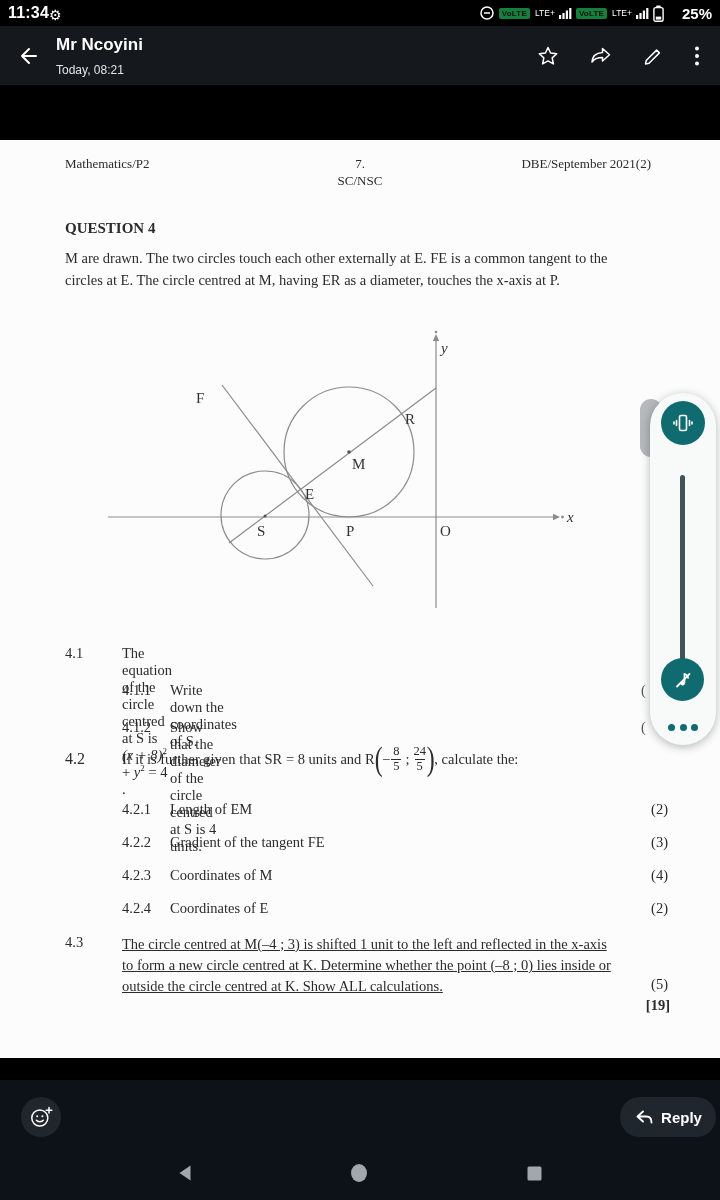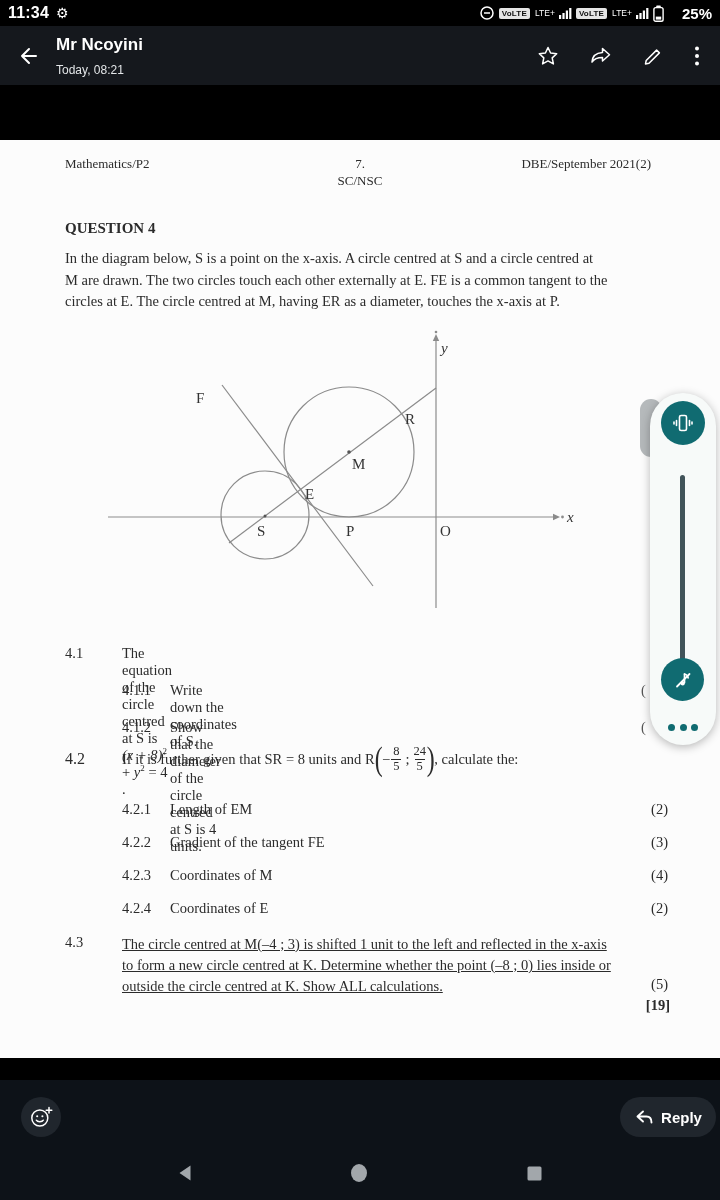--- a/index.html
+++ b/index.html
@@ -3,25 +3,25 @@
 <meta charset="utf-8">
 <style>
   * { margin:0; padding:0; box-sizing:border-box; }
   html,body { background:#000; }
   #screen { position:relative; width:720px; height:1200px; background:#000; overflow:hidden;
             font-family:"Liberation Sans", sans-serif; }
 
   
   .status-bar { position:absolute; left:0; top:0; width:720px; height:26px; background:#000;
                 display:flex; align-items:center; color:#fff; }
-  .sb-left { display:flex; align-items:center; gap:7px; padding-left:8px; }
+  .sb-left { display:flex; align-items:flex-end; padding-left:8px; }
   .sb-time { font-size:16px; font-weight:bold; letter-spacing:.2px; }
   .sb-gear { font-size:14px; line-height:1; }
   .sb-right { margin-left:auto; display:flex; align-items:center; gap:4px; padding-right:8px; }
-  .volte-badge { background:#e5e5e5; color:#101010; font-size:8px; font-weight:bold; padding:1px 3px;
+  .volte-badge { background:#15803d; color:#101010; font-size:8px; font-weight:bold; padding:1px 3px;
                  border-radius:2px; letter-spacing:.2px; }
   .lte-txt { font-size:8.5px; color:#fff; margin-left:1px; }
   .sb-batt-pct { font-size:15px; font-weight:bold; margin-left:14px; }
 
   
   .app-bar { position:absolute; left:0; top:26px; width:720px; height:59px; background:#15181d;
              display:flex; align-items:center; color:#fff; }
   .ab-back { width:56px; display:flex; justify-content:center; align-items:center; }
   .ab-titles { display:flex; flex-direction:column; gap:8px; }
   .ab-title { font-size:17px; font-weight:600; }
@@ -166,21 +166,20 @@
 
   <div class="doc">
     <span class="doc-hdr-left">Mathematics/P2</span>
     <span class="doc-hdr-center">7.</span>
     <span class="doc-hdr-center2">SC/NSC</span>
     <span class="doc-hdr-right">DBE/September 2021(2)</span>
 
     <div class="q-title">QUESTION 4</div>
 
     <div class="intro">
-      <span>In the diagram below, S is a point on the x-axis. A circle centred at S and a circle centred at</span>
       <span>M are drawn. The two circles touch each other externally at E. FE is a common tangent to the</span>
       <span>circles at E. The circle centred at M, having ER as a diameter, touches the x-axis at P.</span>
     </div>
 
     <svg class="diagram" width="520" height="288" viewBox="0 0 520 288">
 
       <line x1="23" y1="187" x2="468" y2="187" stroke="#8b8b8b" stroke-width="1.2"></line>
       <polygon points="468,183.8 475,187 468,190.2" fill="#8b8b8b"></polygon>
       <circle cx="477.5" cy="187" r="1.4" fill="#8b8b8b"></circle>
       <line x1="351" y1="11" x2="351" y2="278" stroke="#8b8b8b" stroke-width="1.2"></line>

